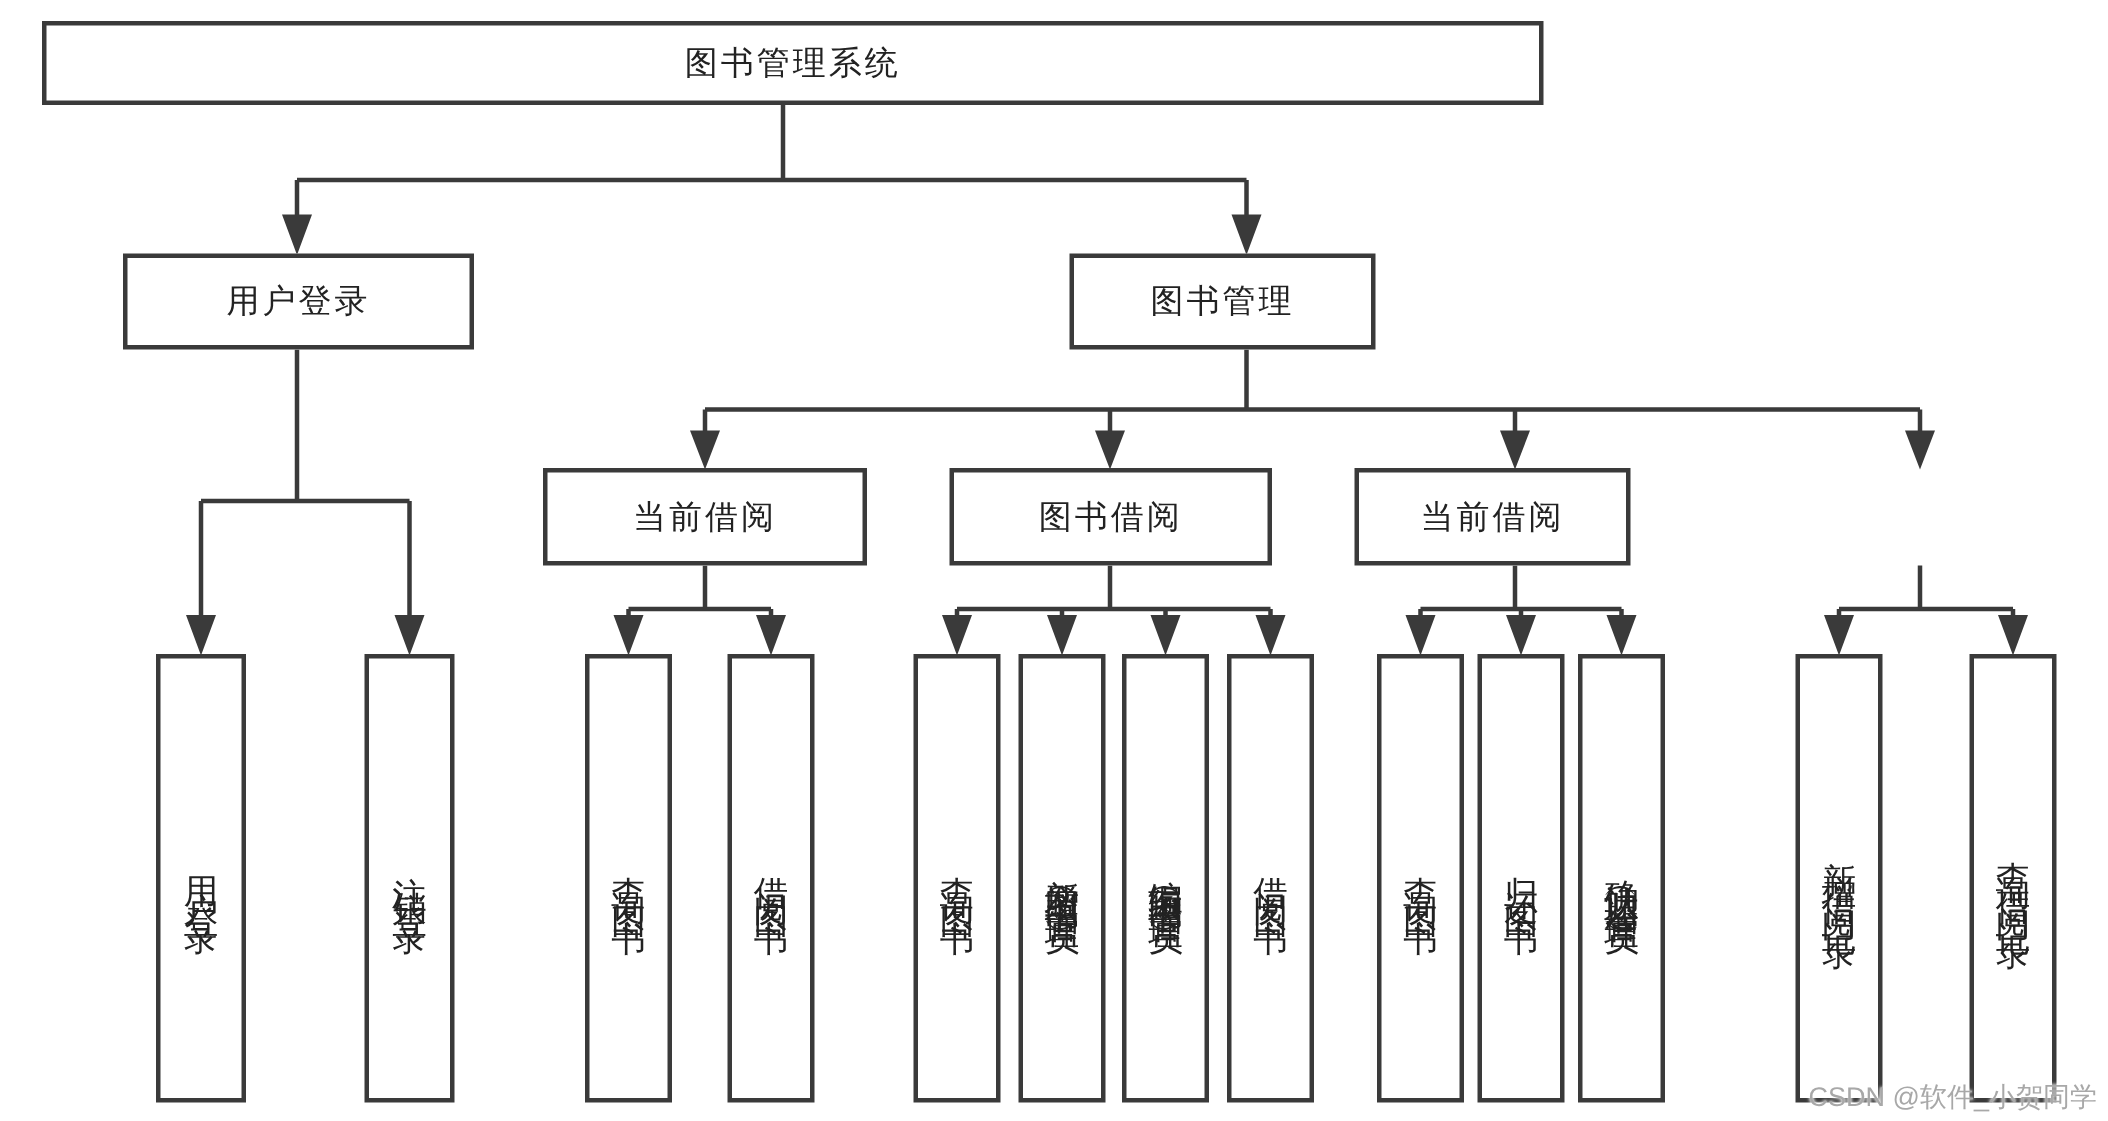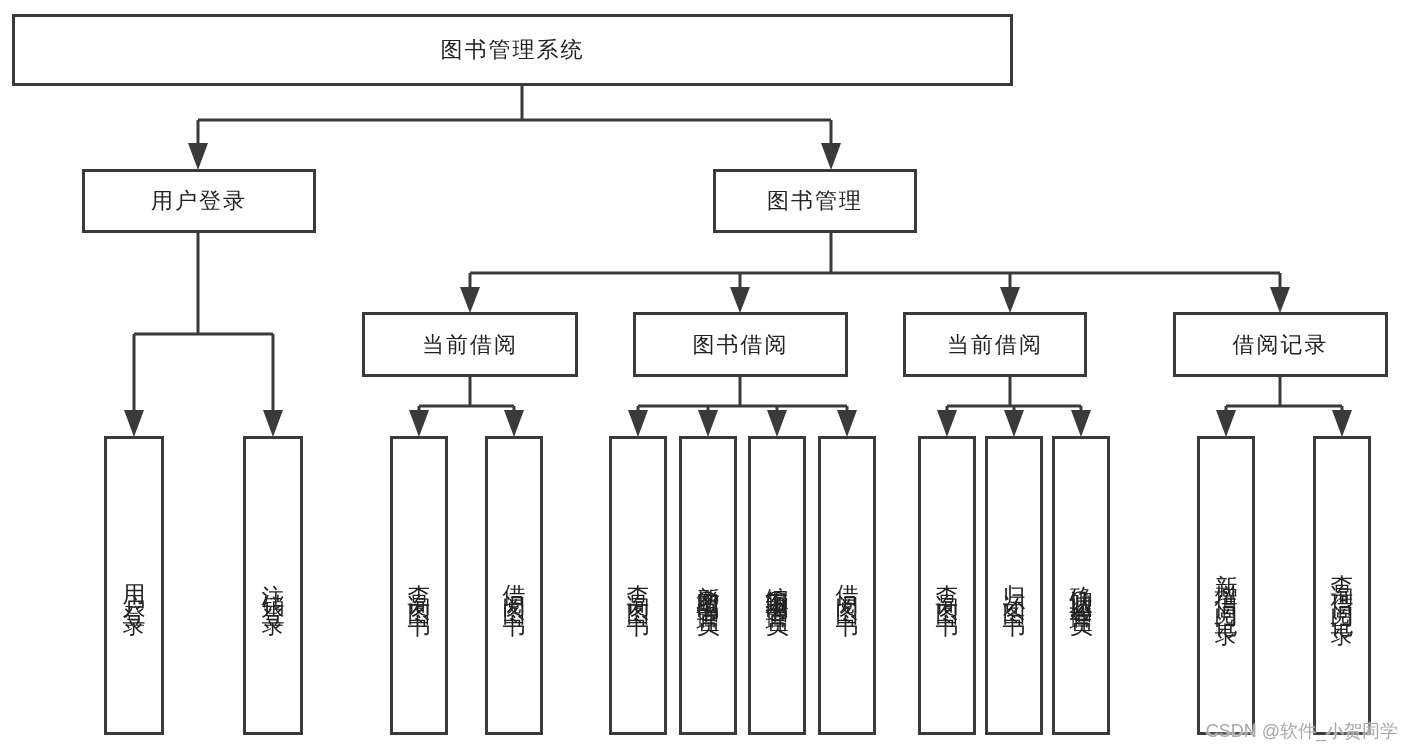--- a/index.html
+++ b/index.html
@@ -93,42 +93,39 @@
     <g>
       <path class="shaft" d="M1010 377 L1010 406 M947 406 L1081 406 M947 406 L947 412 M1014 406 L1014 412 M1081 406 L1081 412"></path>
       <path class="head" d="M937 410 L957 410 L947 437 Z M1004 410 L1024 410 L1014 437 Z M1071 410 L1091 410 L1081 437 Z"></path>
     </g>
     <g>
       <path class="shaft" d="M1280 377 L1280 406 M1226 406 L1342 406 M1226 406 L1226 412 M1342 406 L1342 412"></path>
       <path class="head" d="M1216 410 L1236 410 L1226 437 Z M1332 410 L1352 410 L1342 437 Z"></path>
     </g>
   </svg>
 
-  <div class="box" style="left:12px;top:14px;width:1001px;height:72px">
+  <div class="box" style="left:28px;top:14px;width:1001px;height:56px">
     <span class="hlabel">图书管理系统</span>
   </div>
 
   <div class="box" style="left:82px;top:169px;width:234px;height:64px">
     <span class="hlabel">用户登录</span>
   </div>
   <div class="box" style="left:713px;top:169px;width:204px;height:64px">
     <span class="hlabel">图书管理</span>
   </div>
 
   <div class="box" style="left:362px;top:312px;width:216px;height:65px">
     <span class="hlabel">当前借阅</span>
   </div>
   <div class="box" style="left:633px;top:312px;width:215px;height:65px">
     <span class="hlabel">图书借阅</span>
   </div>
   <div class="box" style="left:903px;top:312px;width:184px;height:65px">
     <span class="hlabel">当前借阅</span>
-  </div>
-  <div class="box" style="left:1173px;top:312px;width:215px;height:65px">
-    <span class="hlabel">借阅记录</span>
   </div>
 
   <div class="box leaf" style="left:104px;width:60px">
     <span class="vlabel">用户登录</span>
   </div>
   <div class="box leaf" style="left:243px;width:60px">
     <span class="vlabel">注销登录</span>
   </div>
 
   <div class="box leaf" style="left:390px;width:58px">

